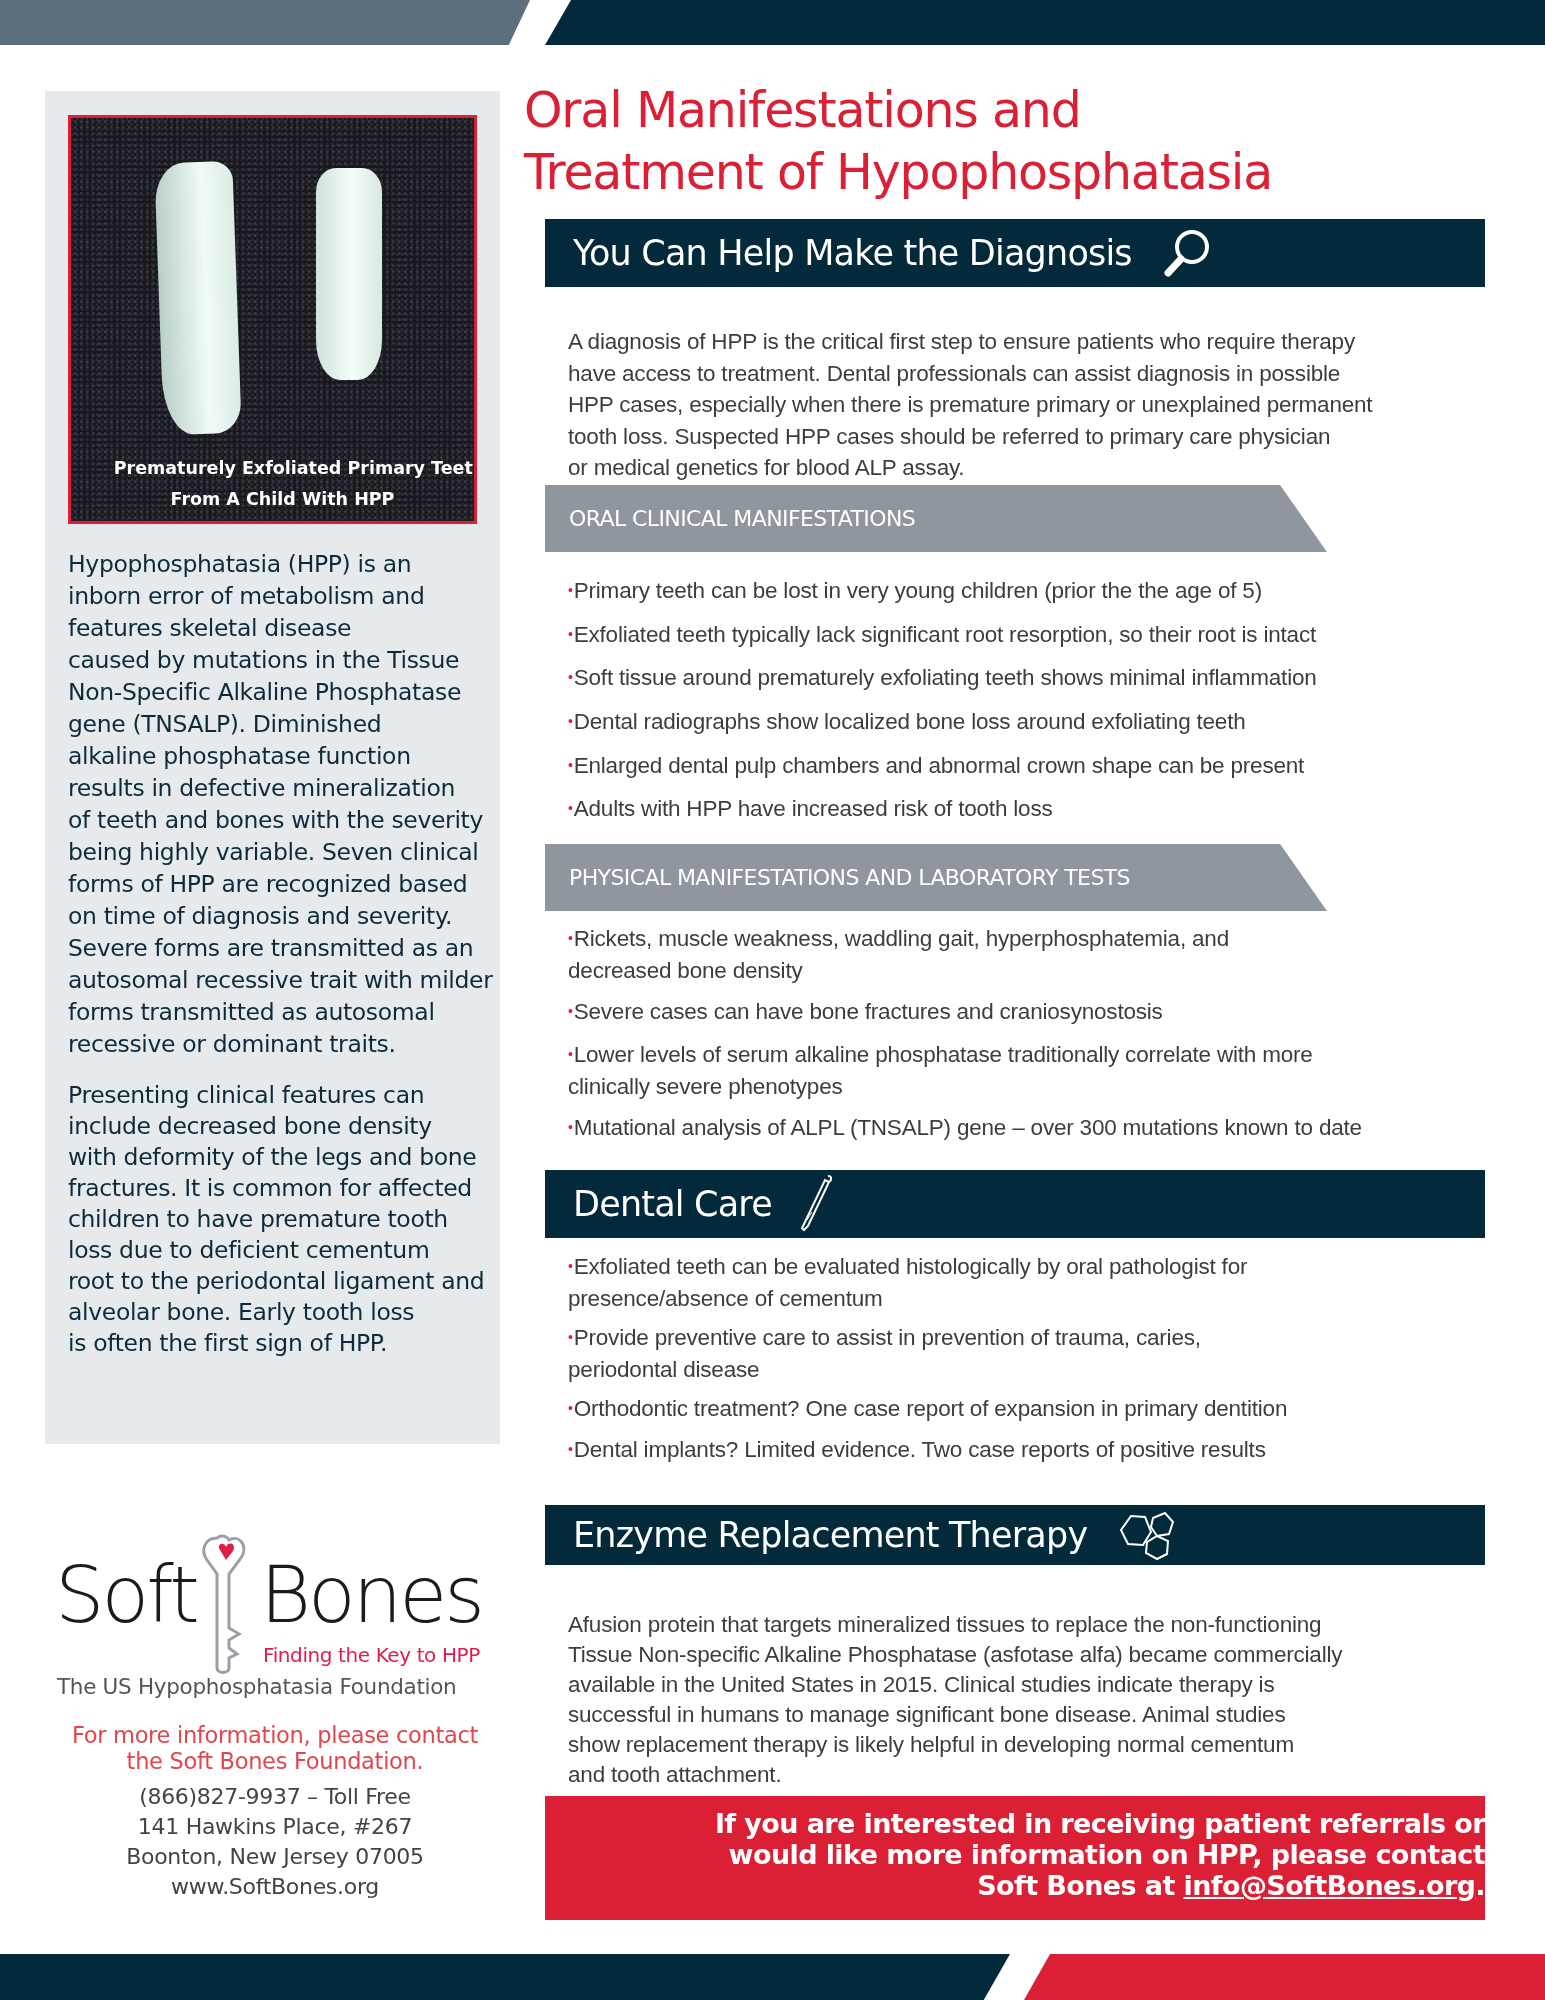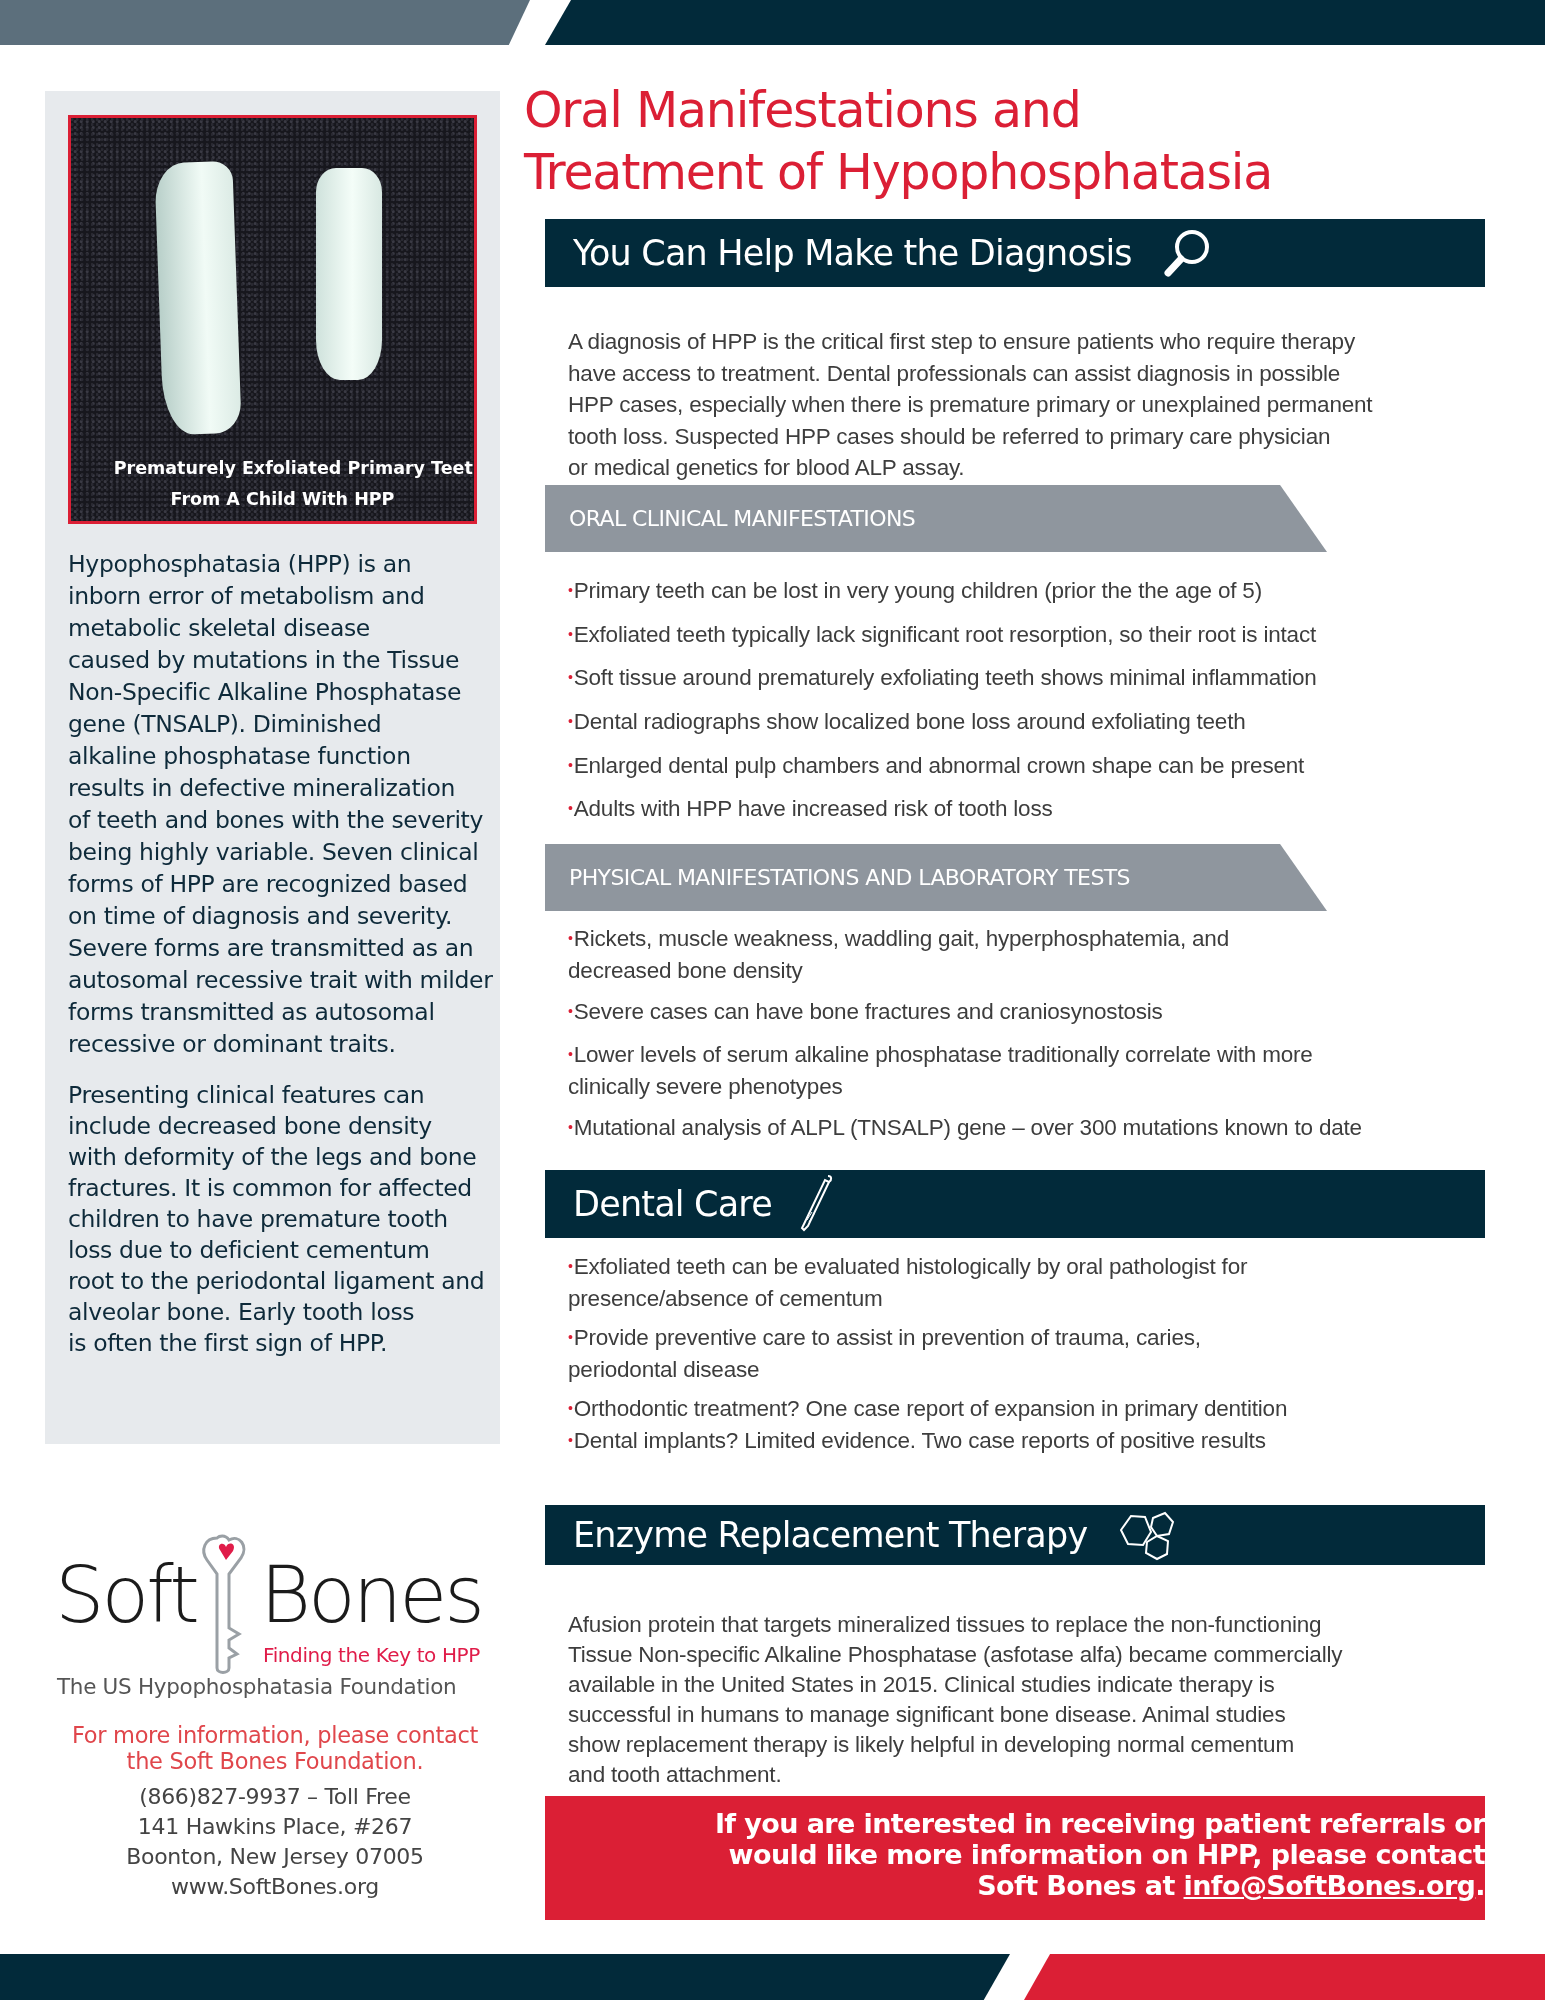--- a/index.html
+++ b/index.html
@@ -95,21 +95,21 @@
   <div class="tooth2"></div>
   <div class="photo-caption">
     <span class="l1">Prematurely Exfoliated Primary Teeth</span>
     <span>From A Child With HPP</span>
   </div>
 </div>
 
 <div class="side-text" style="top:548px;" id="intro">
     <span class="ln">Hypophosphatasia (HPP) is an</span>
     <span class="ln">inborn error of metabolism and</span>
-    <span class="ln">metabolic skeletal disease</span>
+    <span class="ln">features skeletal disease</span>
     <span class="ln">caused by mutations in the Tissue</span>
     <span class="ln">Non-Specific Alkaline Phosphatase</span>
     <span class="ln">gene (TNSALP). Diminished</span>
     <span class="ln">alkaline phosphatase function</span>
     <span class="ln">results in defective mineralization</span>
     <span class="ln">of teeth and bones with the severity</span>
     <span class="ln">being highly variable. Seven clinical</span>
     <span class="ln">forms of HPP are recognized based</span>
     <span class="ln">on time of diagnosis and severity.</span>
     <span class="ln">Severe forms are transmitted as an</span>
@@ -228,21 +228,21 @@
 </div>
 <ul class="blist" style="top:1252px;" id="dental">
     <li style="line-height: 30px; margin-bottom: 9px;">
       <span class="ln"><span class="b">•</span><span>Exfoliated teeth can be evaluated histologically by oral pathologist for</span></span>
       <span class="ln"><span>presence/absence of cementum</span></span>
     </li>
     <li style="line-height: 30px; margin-bottom: 9px;">
       <span class="ln"><span class="b">•</span><span>Provide preventive care to assist in prevention of trauma, caries,</span></span>
       <span class="ln"><span>periodontal disease</span></span>
     </li>
-    <li style="line-height: 30px; margin-bottom: 0;">
+    <li style="line-height: 30px; margin-bottom: 9px;">
       <span class="ln"><span class="b">•</span><span>Orthodontic treatment? One case report of expansion in primary dentition</span></span>
     </li>
     <li style="line-height: 30px; margin-bottom: 9px;">
       <span class="ln"><span class="b">•</span><span>Dental implants? Limited evidence. Two case reports of positive results</span></span>
     </li>
   </ul>
 
 <div class="bar-dark" style="top:1505px; height:60px;">
   <span class="txt">Enzyme Replacement Therapy</span>
   <span class="ic">

